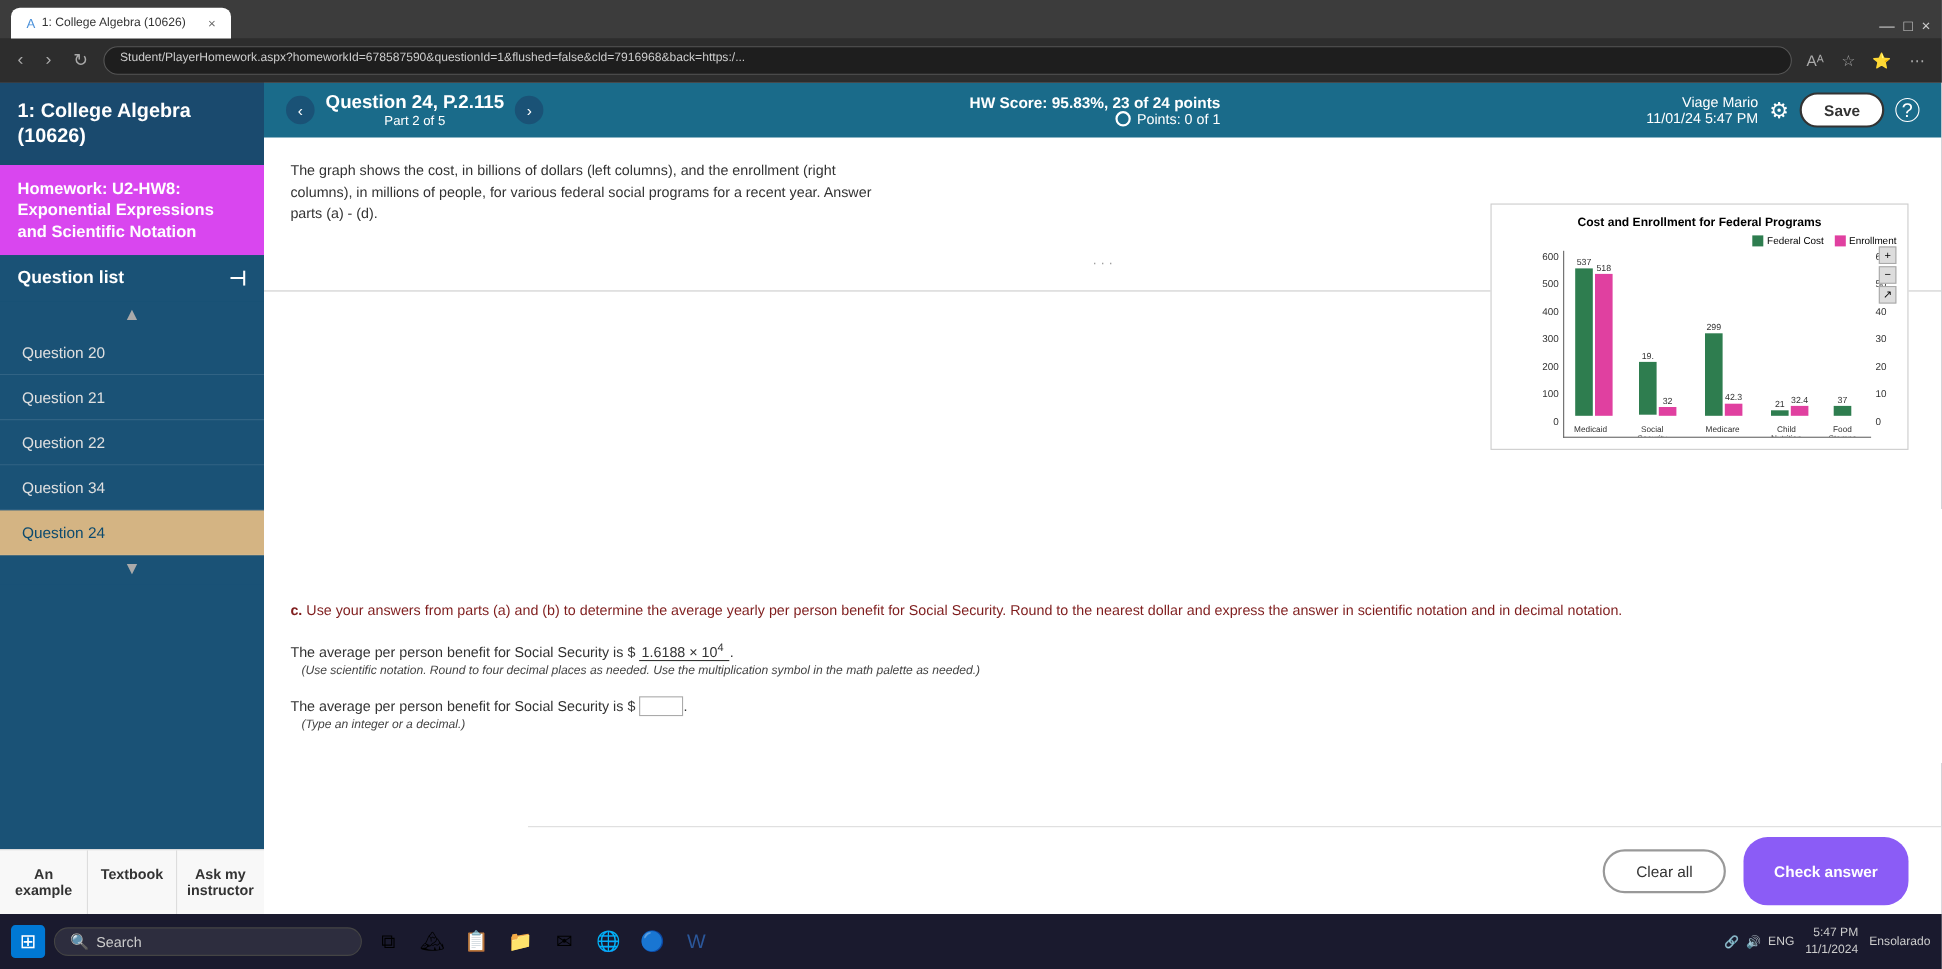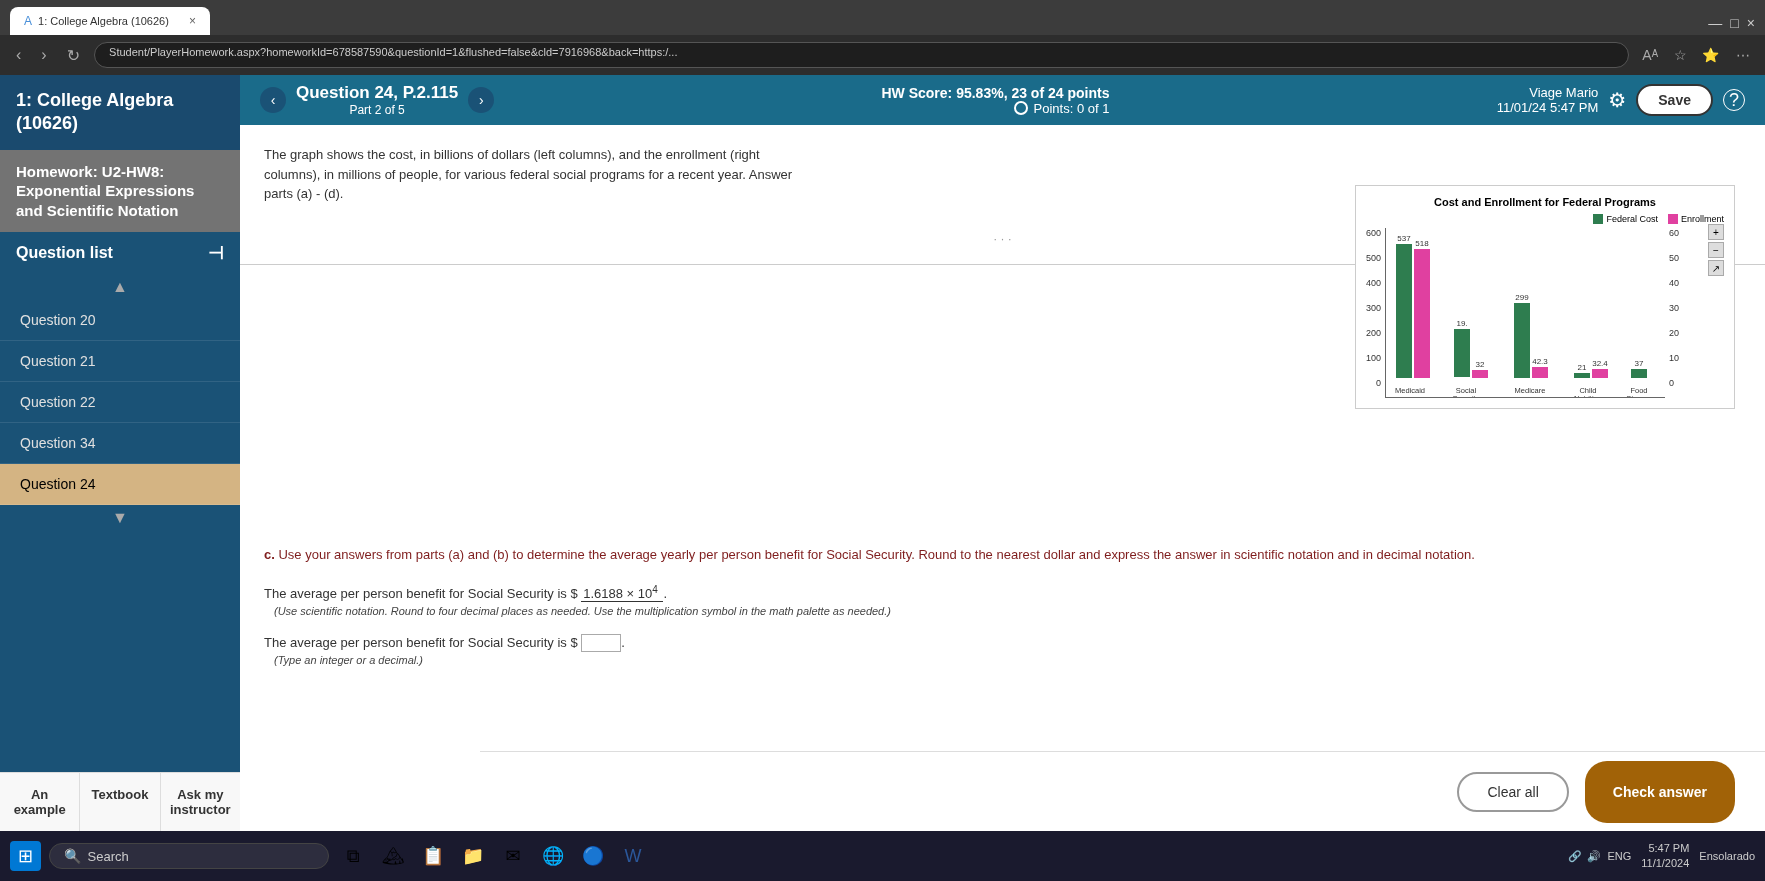--- a/index.html
+++ b/index.html
@@ -98,21 +98,21 @@
       color: white;
     }
     .sidebar-title {
       background: #1a4a6e;
       padding: 14px 16px;
       font-size: 18px;
       font-weight: bold;
       line-height: 1.3;
     }
     .sidebar-hw-title {
-      background: #737373;
+      background: #d946ef;
       padding: 12px 16px;
       font-size: 15px;
       font-weight: bold;
       line-height: 1.3;
     }
     .sidebar-list-header {
       display: flex;
       align-items: center;
       padding: 10px 16px;
       font-size: 16px;
@@ -127,21 +127,21 @@
       cursor: pointer;
       color: #aaa;
     }
     .sidebar-item {
       padding: 12px 20px;
       font-size: 14px;
       cursor: pointer;
       border-bottom: 1px solid rgba(255,255,255,0.1);
       color: #e0e0e0;
     }
-    .sidebar-item.active { background: #d4b483; color: #000000; }
+    .sidebar-item.active { background: #d4b483; color: #0c4a6e; }
     .sidebar-scroll-down {
       text-align: center;
       padding: 4px;
       background: #1a5276;
       cursor: pointer;
       color: #aaa;
     }
     .sidebar-bottom-links {
       position: absolute;
       bottom: 0;
@@ -389,21 +389,21 @@
     .clear-all-btn {
       border: 2px solid #999;
       background: white;
       border-radius: 22px;
       padding: 10px 28px;
       font-size: 14px;
       cursor: pointer;
       color: #333;
     }
     .check-answer-btn {
-      background: #a16207;
+      background: #8b5cf6;
       border: none;
       border-radius: 22px;
       padding: 23px 28px;
       font-size: 14px;
       cursor: pointer;
       color: #fff;
       font-weight: bold;
     }
 
     
@@ -571,21 +571,21 @@
           <div class="chart-legend">
             <div class="legend-item">
               <div class="legend-color" style="background:#2e7d4f;"></div>
               <span>Federal Cost</span>
             </div>
             <div class="legend-item">
               <div class="legend-color" style="background:#e040a0;"></div>
               <span>Enrollment</span>
             </div>
           </div>
-          <div style="display:flex;">
+          <div style="display:flex;margin-left:36px;">
             <div class="y-axis-left">
               <span>600</span>
               <span>500</span>
               <span>400</span>
               <span>300</span>
               <span>200</span>
               <span>100</span>
               <span>0</span>
             </div>
 

